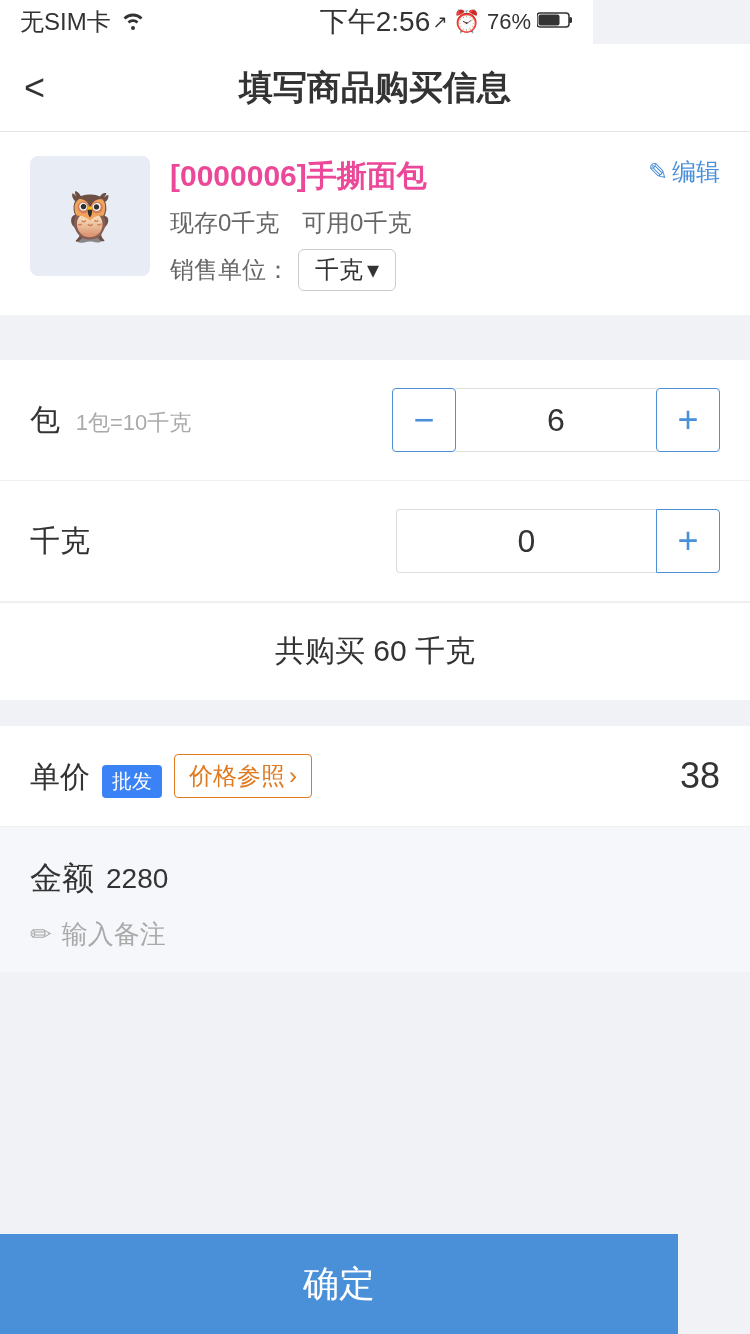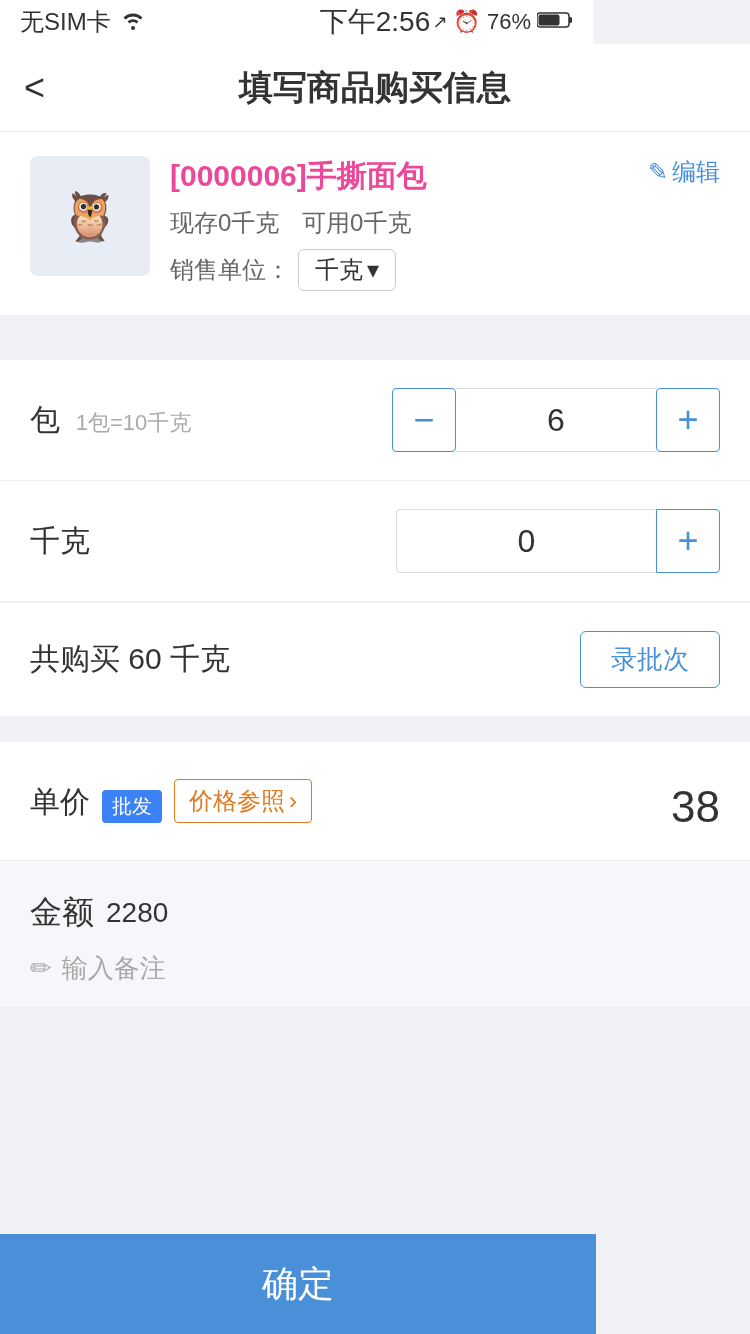--- a/index.html
+++ b/index.html
@@ -179,20 +179,21 @@
 
     
     .summary-row {
       background: #fff;
       padding: 28px 30px;
       display: flex;
       align-items: center;
       justify-content: space-between;
       border-top: 1px solid #f0f0f0;
       border-bottom: 10px solid #f0f2f5;
+      flex-direction: column;
     }
     .summary-text {
       font-size: 30px;
       color: #333;
     }
     .batch-btn {
       border: 1.5px solid #4a90d9;
       border-radius: 6px;
       padding: 10px 30px;
       font-size: 26px;
@@ -231,24 +232,23 @@
       padding: 5px 14px;
       font-size: 24px;
       color: #e07a20;
       background: #fff;
       display: flex;
       align-items: center;
       gap: 4px;
       cursor: pointer;
     }
     .price-value {
-      font-size: 44px;
+      font-size: 36px;
       color: #333;
       font-weight: 500;
-      margin-top: 12px;
     }
 
     
     .amount-section {
       background: #f5f7fa;
       padding: 30px 30px 10px;
     }
     .amount-row {
       display: flex;
       align-items: center;
@@ -262,21 +262,21 @@
       align-items: center;
       gap: 10px;
       color: #aaa;
       font-size: 26px;
       padding-bottom: 10px;
     }
     .pencil-icon { color: #aaa; font-size: 26px; }
 
     
     .confirm-btn {
-      width: 596px;
+      width: 678px;
       height: 100px;
       background: #4a90d9;
       color: #fff;
       font-size: 36px;
       font-weight: 500;
       border: none;
       cursor: pointer;
       display: flex;
       align-items: center;
       justify-content: center;
@@ -363,21 +363,20 @@
     </div>
     <div class="input-controls">
       <input class="qty-input-no-minus" type="text" value="0" style="">
       <button class="qty-btn" style="border-radius:0 4px 4px 0;">+</button>
     </div>
   </div>
 </div>
 
 <div class="summary-row">
   <span class="summary-text">共购买 60 千克</span>
-  <button class="batch-btn">录批次</button>
 </div>
 
 <div style="height:16px;background:#f0f2f5;"></div>
 <div class="price-section">
   <div class="price-row">
     <div class="price-label-group">
       <span class="price-label">单价</span>
       <span class="batch-tag">批发</span>
       <button class="price-ref-btn">
         <span>价格参照</span>

